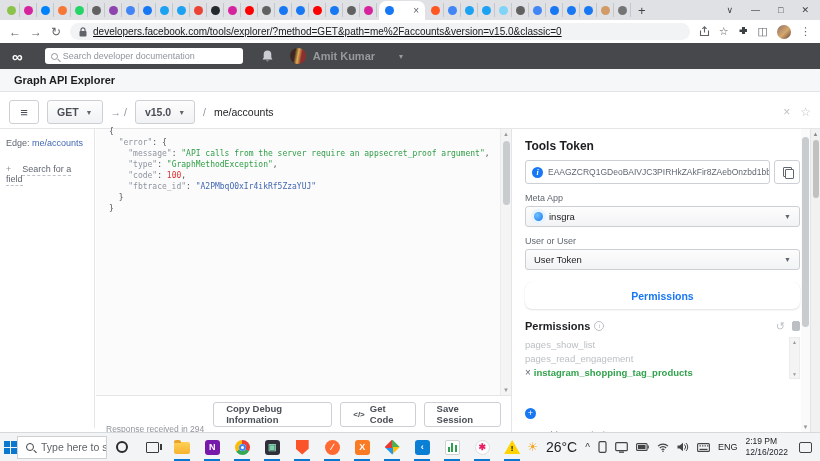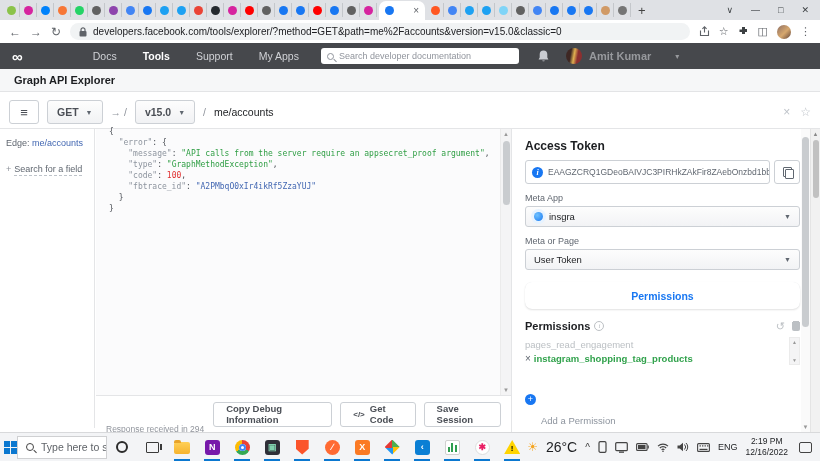--- a/index.html
+++ b/index.html
@@ -14,21 +14,21 @@
   .active-tab { width:46px; height:19px; background:#fff; border-radius:7px 7px 0 0; display:flex; align-items:center; justify-content:space-between; padding:0 6px; margin:1px 2px 0 2px; align-self:flex-end; }
   .tab-close { font-size:10px; color:#5f6368; line-height:1; cursor:default; }
   .newtab { font-size:13px; color:#444; padding:0 7px; }
   .wincontrols { margin-left:auto; display:flex; align-items:center; gap:0; height:100%; }
   .wincontrols span { font-size:9px; color:#3c4043; padding:0 9px; line-height:20px; }
   .wincontrols .wc-close { padding-right:11px; }
 
   
   .addressbar { position:absolute; top:20px; left:0; right:0; height:23px; background:#fff; display:flex; align-items:center; padding:0 9px; gap:9px; }
   .navic { font-size:12px; color:#5f6368; }
-  .urlbox { flex:1; height:17px; background:#f1f3f4; border-radius:9px; display:flex; align-items:center; padding:0 9px; gap:6px; overflow:hidden; }
+  .urlbox { flex:1; height:17px; background:#f1f3f4; border-radius:9px; display:flex; align-items:center; padding:0 9px; gap:6px; overflow:hidden;text-decoration:underline; }
   .urltext { font-size:10px; color:#202124; white-space:nowrap; }
   .abicons { display:flex; align-items:center; gap:9px; }
   .abicons .glyph { font-size:11px; color:#5f6368; }
   .avatar-sm { width:14px; height:14px; border-radius:50%; background:linear-gradient(135deg,#8d6e63,#d7a86e 55%,#5d4037); }
 
   
   .fbnav { position:absolute; top:43px; left:0; right:0; height:26px; background:#46484c; display:flex; align-items:center; padding:0 12px; }
   .brand { display:flex; align-items:center; gap:6px; color:#fff; }
   .meta-logo { font-size:15px; line-height:1; font-weight:bold; }
   .brand-name { font-size:12.5px; letter-spacing:.1px; }
@@ -59,21 +59,21 @@
   .clearstar { display:flex; align-items:center; gap:10px; font-size:12px; color:#bec3c9; }
   .submit { width:68px; height:24px; background:#1877f2; border-radius:3px; color:#fff; font-size:10.5px; font-weight:bold; display:flex; align-items:center; justify-content:center; }
 
   
   .content { position:absolute; top:128px; left:0; right:0; bottom:29px; border-top:1px solid #e4e5e7; background:#fff; }
   .sidebar { position:absolute; top:0; left:0; width:95px; bottom:4px; border-right:1px solid #e4e5e7; padding:9px 6px; }
   .edge-line { font-size:9px; color:#606770; }
   .edge-link { color:#4267b2; }
   .addfield { margin-top:16px; font-size:9px; color:#606770; }
   .addfield .plus { color:#90949c; margin-right:3px; }
-  .addfield .lbl { border-bottom:1px dashed #bec3c9; padding-bottom:1px; }
+  .addfield .lbl { border-bottom:1px dashed #bec3c9; padding-bottom:1px;margin-left:8px; }
 
   .resp-panel { position:absolute; top:0; left:96px; width:416px; bottom:0; border-right:1px solid #e4e5e7; background:#fbfbfc; }
   .code { position:absolute; top:0; left:0; right:11px; bottom:37px; overflow:hidden; padding:0 0 0 13px; font-family:"DejaVu Sans Mono", monospace; font-size:8px; line-height:11px; margin-top:-5px; padding-top:2px; }
   .cl { white-space:pre; }
   .tk-p { color:#4b4f56; } .tk-k { color:#8d949e; } .tk-s { color:#2f9e44; } .tk-n { color:#e03131; } .tk-i { color:#4267b2; }
   .vscroll { position:absolute; top:0; right:0; width:11px; bottom:37px; background:#f4f4f5; border-left:1px solid #ebebeb; }
   .vscroll .arr { display:block; text-align:center; font-size:6px; color:#999; line-height:10px; }
   .vscroll .thumb { position:absolute; top:12px; left:2px; width:7px; height:64px; background:#c9cccf; border-radius:4px; }
   .vscroll .arr.dn { position:absolute; bottom:0; left:0; right:0; }
   .resp-footer { position:absolute; left:0; right:0; bottom:0; height:37px; background:#fff; border-top:1px solid #e4e5e7; display:flex; align-items:center; padding:0 10px; gap:8px; }
@@ -154,21 +154,21 @@
   .i-diamond { width:15px; height:15px; clip-path:polygon(50% 0,100% 50%,50% 100%,0 50%); background:conic-gradient(#4caf50 0 25%, #ffc107 25% 50%, #2196f3 50% 75%, #e53935 75% 100%); }
   .i-chart { width:15px; height:15px; background:#fff; border:1px solid #d0d0d0; border-radius:2px; display:flex; align-items:flex-end; justify-content:center; gap:1.5px; padding:2px; }
   .i-chart i { display:block; width:2.5px; background:#2e9e4f; } .i-chart i:nth-child(1){height:5px;} .i-chart i:nth-child(2){height:9px;} .i-chart i:nth-child(3){height:7px;}
   .i-warn { width:16px; height:14px; clip-path:polygon(50% 0,100% 100%,0 100%); background:#ffd400; color:#000; font-size:8px; font-weight:bold; display:flex; align-items:flex-end; justify-content:center; line-height:1.1; }
   .tray { margin-left:auto; display:flex; align-items:center; gap:8px; padding-right:8px; }
   .sun { color:#f5a623; font-size:12px; }
   .temp { font-size:14px; color:#1c1e21; }
   .tray .g { font-size:10px; color:#3a3a3a; }
   .tray svg { display:block; }
   .lang { font-size:9px; color:#1c1e21; }
-  .clock { text-align:center; font-size:8.5px; color:#1c1e21; line-height:1.25; }
+  .clock { text-align:left; font-size:8.5px; color:#1c1e21; line-height:1.25; }
   .bubble { width:13px; height:11px; border:1.3px solid #444; border-radius:2px; position:relative; margin-left:3px; }
 </style>
 </head>
 <body>
 
 <div class="screen">
 
   <div class="tabstrip">
     <div class="ptabs">
         <div class="ptab">
@@ -311,26 +311,20 @@
         </svg>
       <span class="glyph">◫</span>
       <span class="avatar-sm"></span>
       <span class="glyph">⋮</span>
     </div>
   </div>
 
   <div class="fbnav">
     <div class="brand">
       <span class="meta-logo">∞</span>
-    </div>
-    <div class="navlinks">
-      <span class="navlink">Docs</span>
-      <span class="navlink active">Tools</span>
-      <span class="navlink">Support</span>
-      <span class="navlink">My Apps</span>
     </div>
     <div class="nav-search">
       <span class="mag"></span>
       <span class="ph">Search developer documentation</span>
     </div>
     <svg class="bell" width="13" height="14" viewBox="0 0 13 14">
         <path d="M6.5 1.5a3.8 3.8 0 0 0-3.8 3.8v3.2L1.6 10.4h9.8l-1.1-1.9V5.3A3.8 3.8 0 0 0 6.5 1.5z" fill="#c9ccd1"></path>
         <path d="M5.2 11.4a1.4 1.4 0 0 0 2.6 0z" fill="#c9ccd1"></path>
       </svg>
     <div class="nav-user">
@@ -402,54 +396,57 @@
               <span>Get Code</span>
             </div>
           <div class="fbtn">
               <span>Save Session</span>
             </div>
         </div>
       </div>
     </div>
 
     <div class="rpanel">
-      <div class="rp-title">Access Token</div>
+      <div class="rp-title">Tools Token</div>
       <div class="tokenrow">
         <div class="tokenbox">
           <span class="info-i">i</span>
           <span class="tokentext">EAAGZCRQ1GDeoBAIVJC3PIRHkZAkFir8ZAebOnzbd1bbvJQx8X\</span>
         </div>
         <div class="copybtn">
             <span class="copy-ic"></span>
           </div>
       </div>
       <div class="field-label">Meta App</div>
       <div class="dd">
         <span class="appdot"></span>
         <span>insgra</span>
         <span class="dda">▼</span>
       </div>
-      <div class="field-label">Meta or Page</div>
+      <div class="field-label">User or User</div>
       <div class="dd">
         <span>User Token</span>
         <span class="dda">▼</span>
       </div>
       <div class="seg">
         <div class="on">Permissions</div>
       </div>
       <div class="perm-head">
         <span class="perm-title">Permissions</span>
         <span class="info-o">i</span>
         <div class="perm-tools">
           <span class="undo-ic">↺</span>
           <span class="trash-ic"></span>
         </div>
       </div>
       <div class="perm-list">
         <div>
+            <div class="perm-row">
+              <span class="perm-off">pages_show_list</span>
+            </div>
             <div class="perm-row">
               <span class="perm-off">pages_read_engagement</span>
             </div>
             <div class="perm-row">
               <span class="perm-x">×</span>
               <span class="perm-on">instagram_shopping_tag_products</span>
             </div>
           </div>
         <div class="mini-scroll">
           <span class="arr">▲</span>

